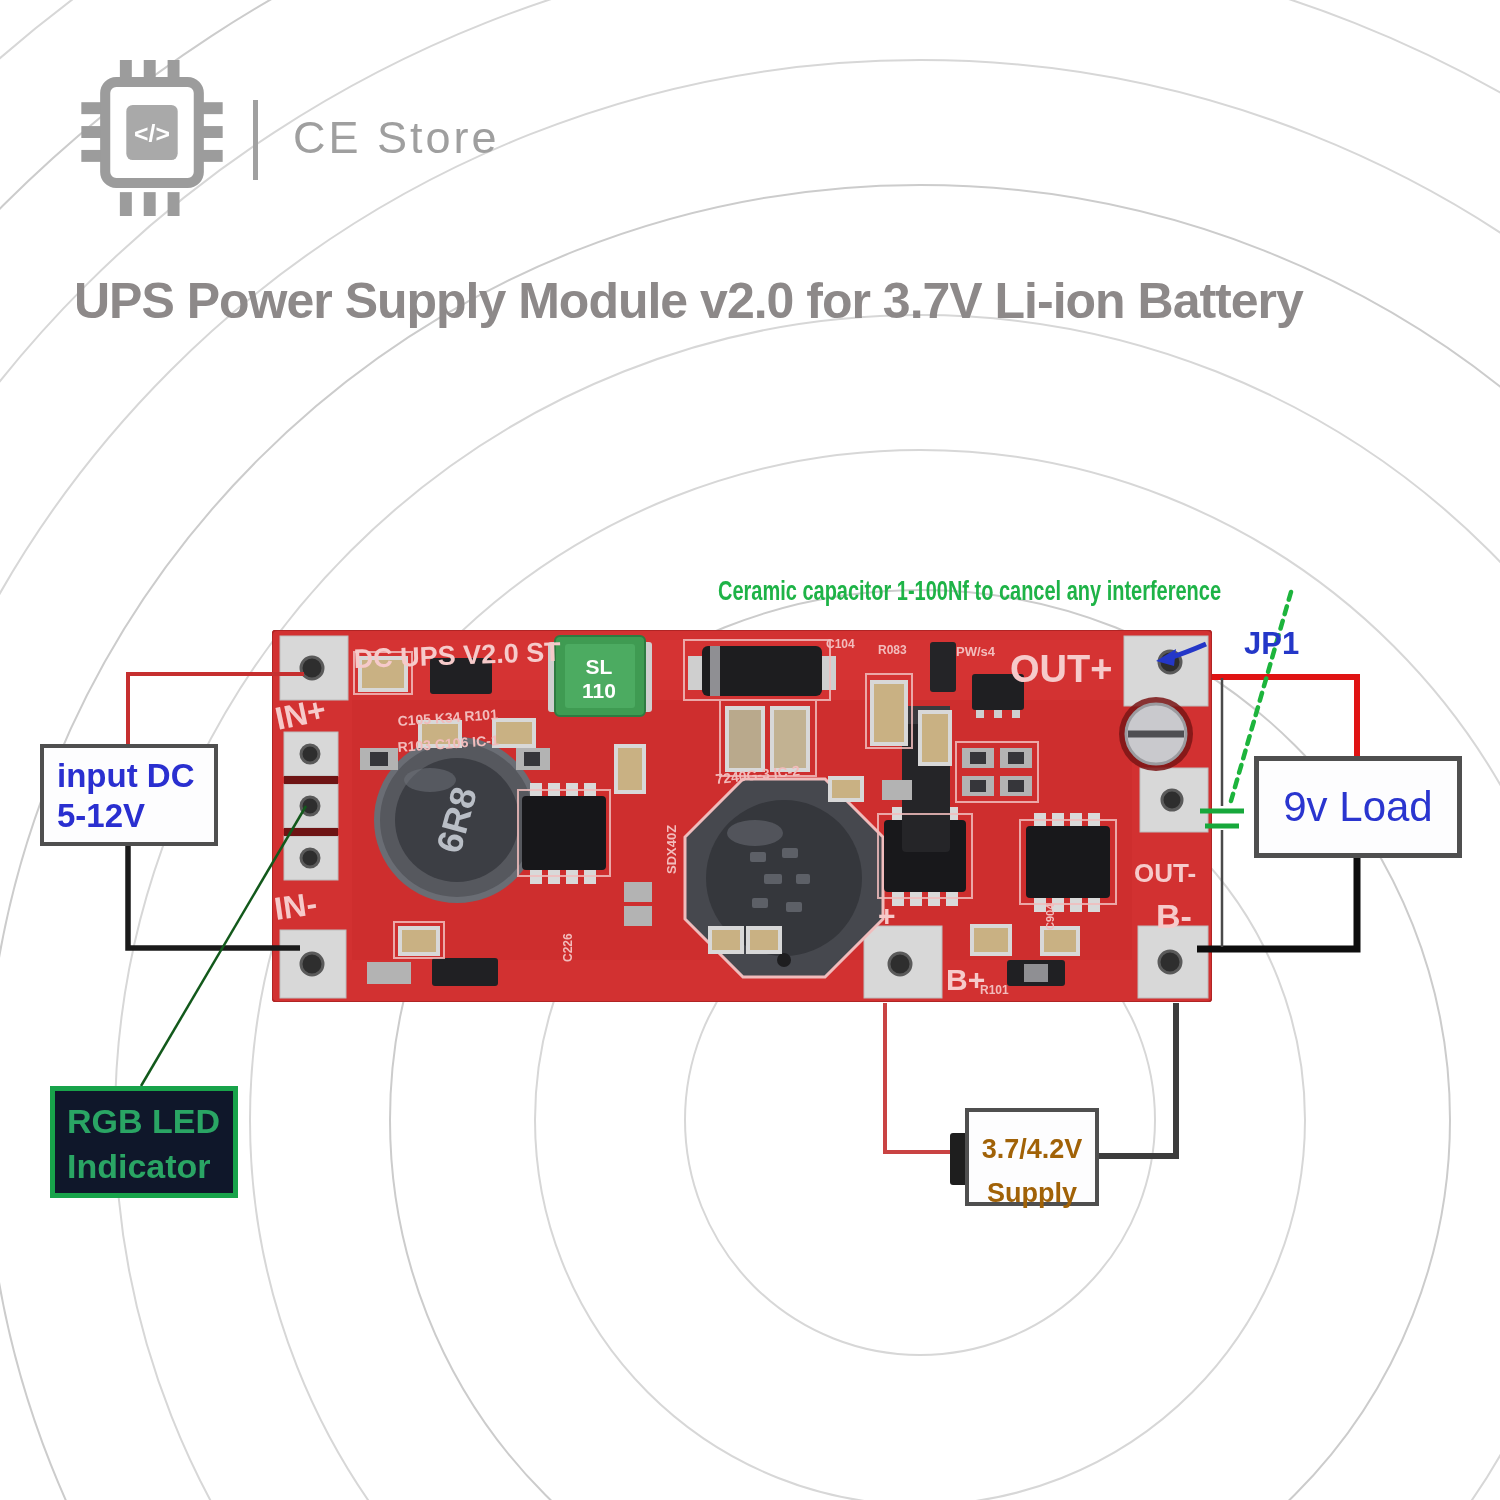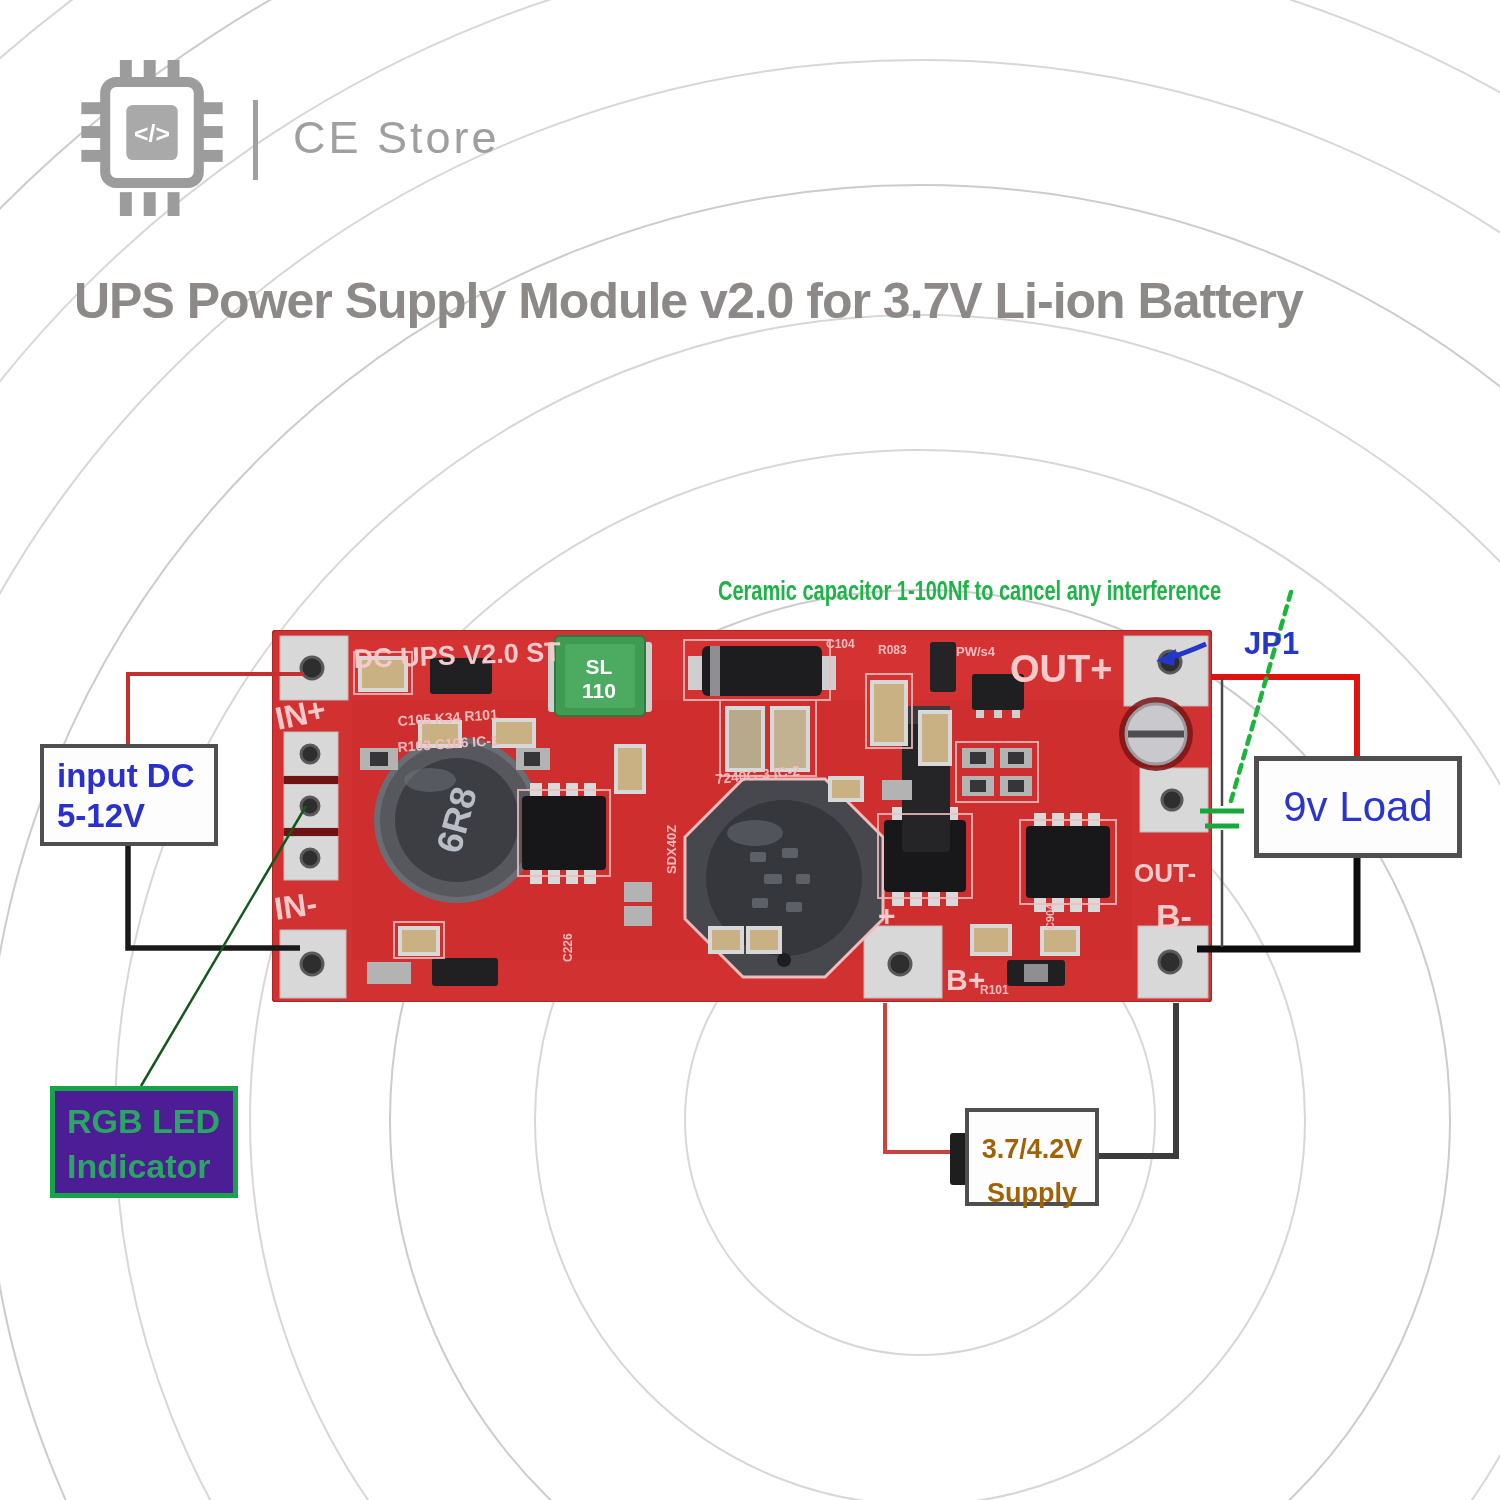--- a/index.html
+++ b/index.html
@@ -318,21 +318,21 @@
 
   <div class="labelbox inputbox z4">
     <div>input DC</div>
     <div>5-12V</div>
   </div>
 
   <div class="labelbox loadbox z4">
     <div>9v Load</div>
   </div>
 
-  <div class="labelbox rgbbox z4" style="background:#4c1d95">
+  <div class="labelbox rgbbox z4" style="background:#0f172a">
     <div>RGB LED</div>
     <div>Indicator</div>
   </div>
 
   <div class="battery-tab z4"></div>
   <div class="labelbox batterybox z4">
     <div>3.7/4.2V</div>
     <div>Supply</div>
   </div>
 

